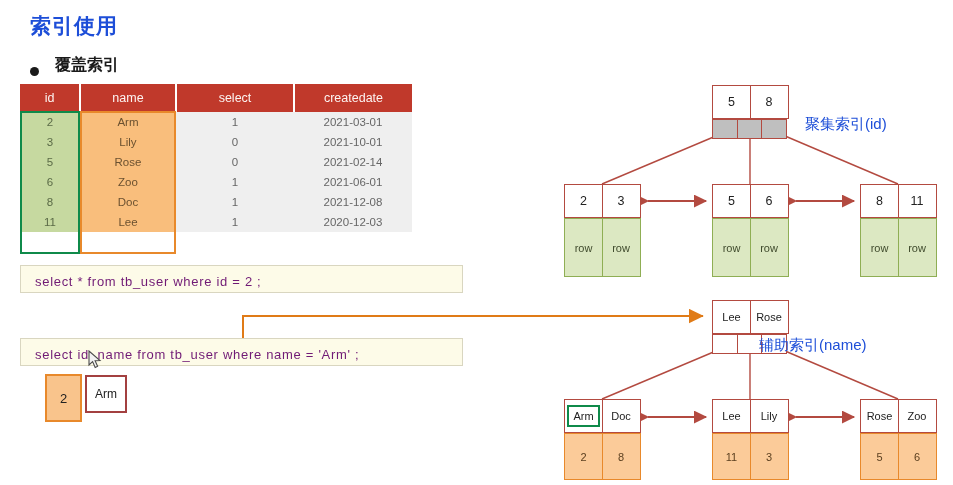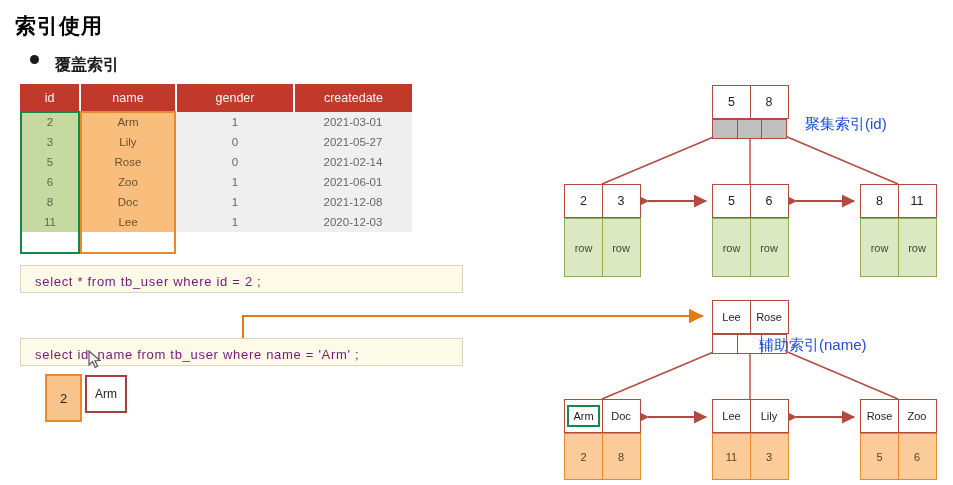--- a/index.html
+++ b/index.html
@@ -1,22 +1,22 @@
 <!DOCTYPE html>
 <html><head>
 <meta charset="utf-8">
 <style>
   html,body{margin:0;padding:0;background:#ffffff;}
   body{width:953px;height:485px;position:relative;overflow:hidden;
        font-family:"Liberation Sans","DejaVu Sans",sans-serif;color:#404040;}
   .abs{position:absolute;}
 
   
-  #page-title{left:15px;top:12px;font-size:21px;font-weight:bold;color:#000000;letter-spacing:1px;}
-  #bullet-row{left:30px;top:55px;display:flex;align-items:flex-start;gap:16px;}
+  #page-title{left:30px;top:12px;font-size:21px;font-weight:bold;color:#1d4ed8;letter-spacing:1px;}
+  #bullet-row{left:30px;top:55px;display:flex;align-items:flex-end;gap:16px;}
   #bullet-dot{width:9px;height:9px;border-radius:50%;background:#1a1a1a;display:inline-block;}
   #bullet-text{font-size:16px;color:#1a1a1a;font-weight:bold;}
 
   
   #data-table{left:20px;top:84px;border-collapse:collapse;font-size:12px;}
   #data-table th{background:#C0392B;color:#fdf4f2;font-weight:normal;font-size:12.5px;
                  padding:7px 0;border-right:2px solid #ffffff;}
   #data-table td{text-align:center;padding:4px 0;font-size:11.5px;color:#666;background:#EFEFEF;}
   #data-table col.c-id{width:60px;}
   #data-table col.c-name{width:96px;}
@@ -91,36 +91,36 @@
   <colgroup>
       <col class="c-id">
       <col class="c-name">
       <col class="c-gender">
       <col class="c-date">
     </colgroup>
   <thead>
     <tr>
       <th>id</th>
       <th>name</th>
-      <th>gender</th>
+      <th>select</th>
       <th>createdate</th>
     </tr>
   </thead>
   <tbody>
     <tr>
       <td class="cell-id">2</td>
       <td class="cell-name">Arm</td>
       <td>1</td>
       <td>2021-03-01</td>
     </tr>
     <tr>
       <td class="cell-id">3</td>
       <td class="cell-name">Lily</td>
       <td>0</td>
-      <td>2021-05-27</td>
+      <td>2021-10-01</td>
     </tr>
     <tr>
       <td class="cell-id">5</td>
       <td class="cell-name">Rose</td>
       <td>0</td>
       <td>2021-02-14</td>
     </tr>
     <tr>
       <td class="cell-id">6</td>
       <td class="cell-name">Zoo</td>

